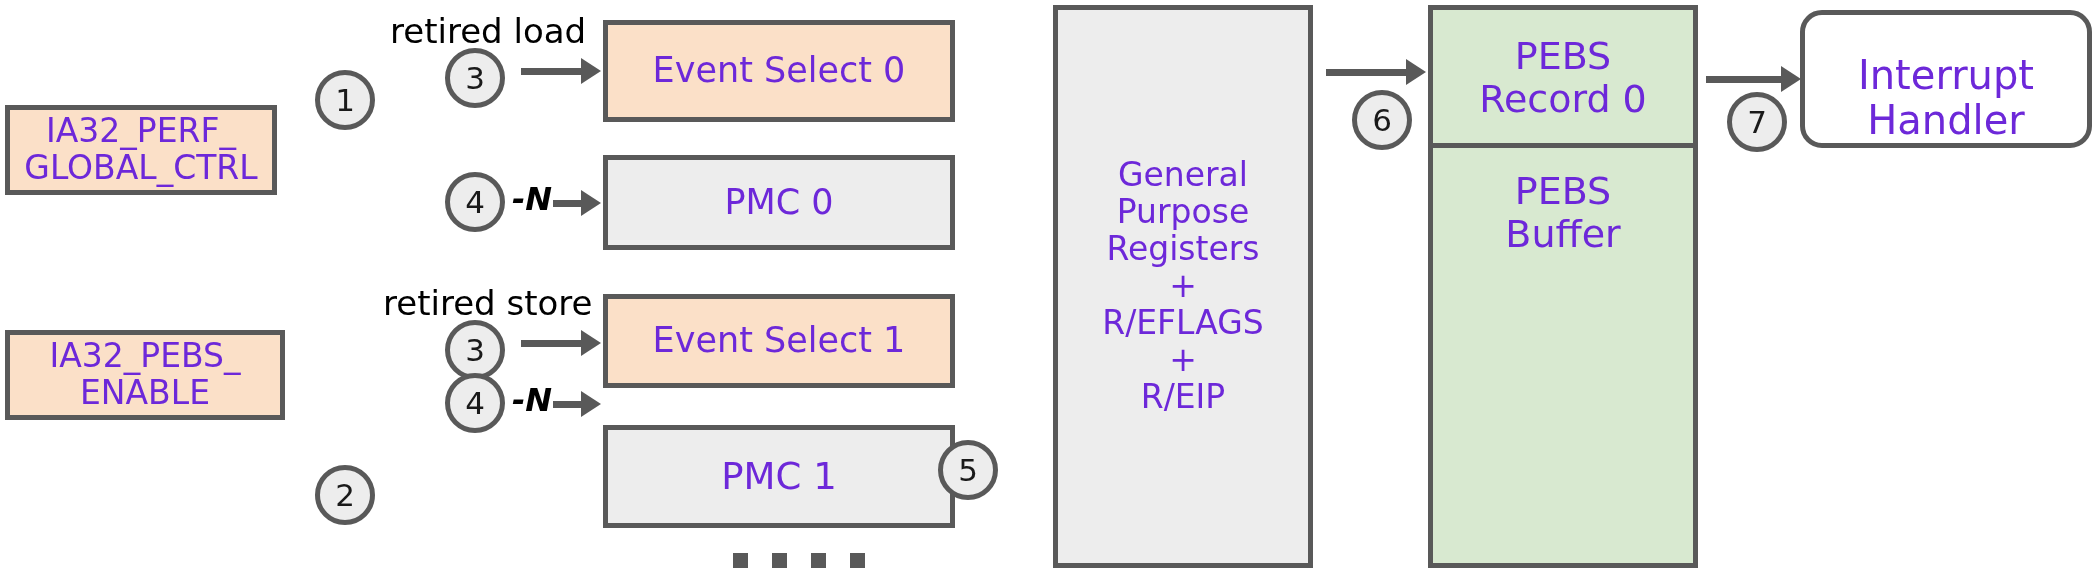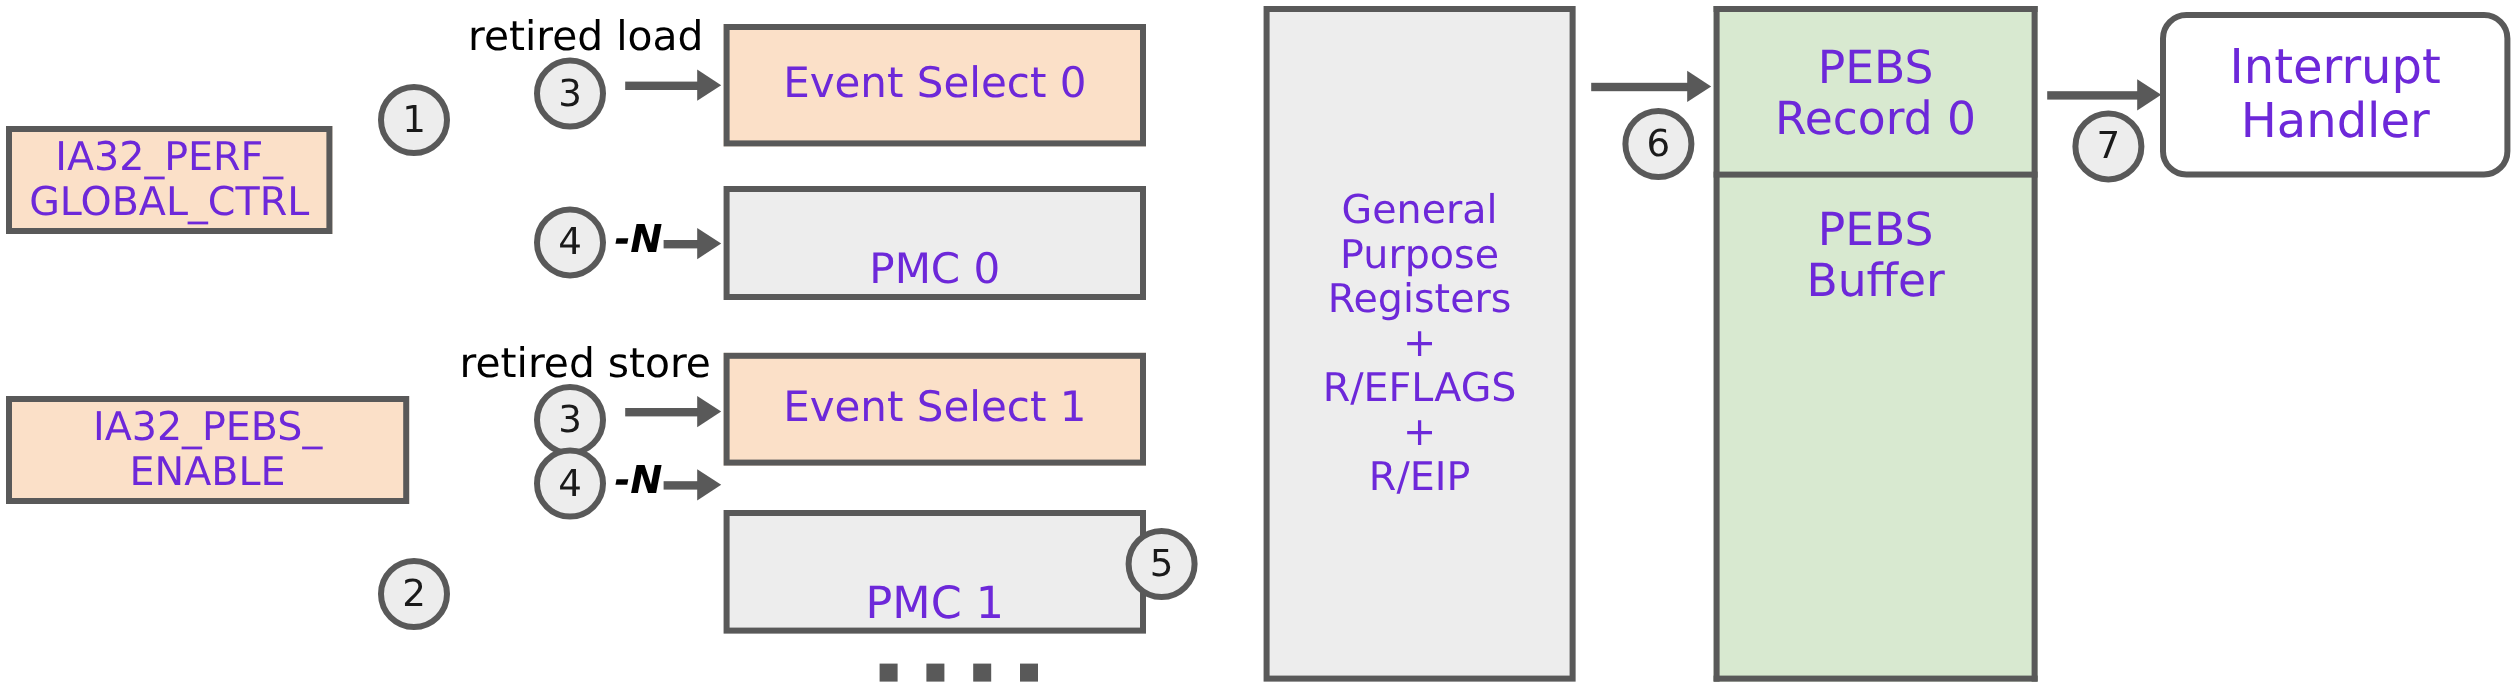--- a/index.html
+++ b/index.html
@@ -22,25 +22,25 @@
     box-sizing: border-box;
     border: 5px solid #595959;
     display: flex;
     align-items: center;
     justify-content: center;
     text-align: center;
     color: #6d28d9;
     line-height: 1.12;
   }
   .box-orange { background: #fbe0c8; }
-  .box-grey   { background: #ededed; align-items: flex-end; }
+  .box-grey   { background: #ededed; }
   .box-green  { background: #d8e9d0; }
   .box-white  { background: #ffffff; }
 
-  .rounded { border-radius: 22px; }
+  .rounded { border-radius: 22px; align-items: flex-end; }
 
   .lbl { white-space: pre-line; display: block; }
 
   
   .circle {
     position: absolute;
     box-sizing: border-box;
     border: 5px solid #595959;
     border-radius: 50%;
     background: #ededed;
@@ -92,21 +92,21 @@
 </head>
 <body>
 
 <div id="canvas">
 
   <div class="box box-orange" style="left:5px; top:105px; width:272px; height:90px; font-size:33px;">
     <span class="lbl">IA32_PERF_
 GLOBAL_CTRL</span>
   </div>
 
-  <div class="box box-orange" style="left:5px; top:330px; width:336px; height:90px; font-size:33px;">
+  <div class="box box-orange" style="left:5px; top:330px; width:280px; height:90px; font-size:33px;">
     <span class="lbl">IA32_PEBS_ ENABLE</span>
   </div>
 
   <div class="circle" style="left:315px; top:70px; width:60px; height:60px;">
     <span>1</span>
   </div>
 
   <div class="circle" style="left:315px; top:465px; width:60px; height:60px;">
     <span>2</span>
   </div>

